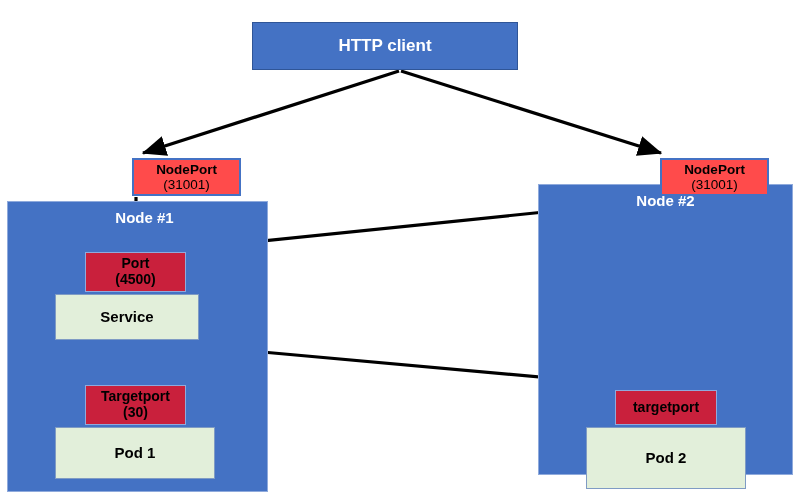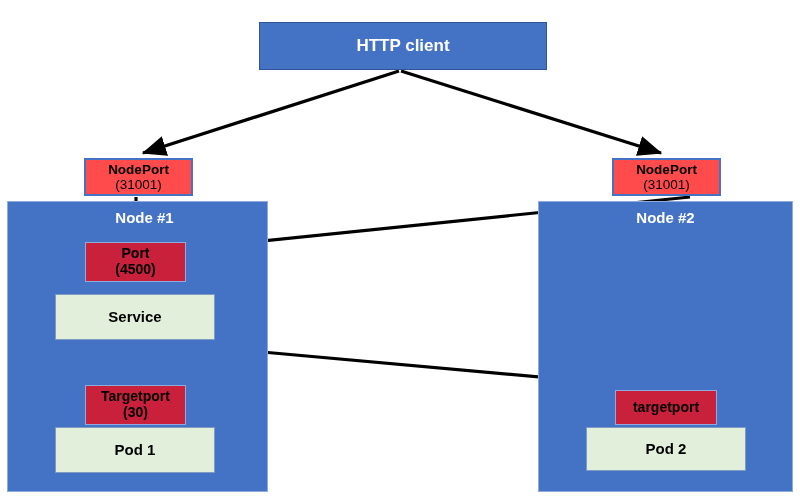--- a/index.html
+++ b/index.html
@@ -45,20 +45,21 @@
   .node-label {
     margin-top: 8px;
   }
   
   .nodeport-box {
     background: #FF4B4B;
     border: 2px solid #4472C4;
     color: #000000;
     font-weight: bold;
     font-size: 13.5px;
+    margin-left: 48px;
   }
   .nodeport-box .sub {
     font-weight: normal;
   }
   
   .port-box {
     background: #C9203C;
     border: 1px solid #8FAADC;
     color: #000000;
     font-weight: bold;
@@ -99,61 +100,61 @@
 
     <path d="M136,197 L136,250" stroke="#000000" stroke-width="3.2" fill="none" marker-end="url(#ah)"></path>
 
     <path d="M690,197 L146,253" stroke="#000000" stroke-width="3.2" fill="none" marker-end="url(#ah)"></path>
 
     <path d="M138,340 L138,383" stroke="#000000" stroke-width="3.2" fill="none" marker-end="url(#ah)"></path>
 
     <path d="M140,341 L673,389" stroke="#000000" stroke-width="3.2" fill="none" marker-end="url(#ah)"></path>
   </svg>
 
-  <div class="box client-box" style="left:259px; top:22px; width:288px; height:48px;">
+  <div class="box client-box" style="left:252px; top:22px; width:266px; height:48px;">
     <span>HTTP client</span>
   </div>
 
   <div class="box node-box" style="left:7px; top:201px; width:261px; height:291px;padding-left:14px;">
     <span class="node-label">Node #1</span>
   </div>
 
-  <div class="box node-box" style="left:538px; top:201px; width:255px; height:291px;">
+  <div class="box node-box" style="left:538px; top:184px; width:255px; height:291px;">
     <span class="node-label">Node #2</span>
   </div>
 
   <div class="box nodeport-box" style="left:84px; top:158px; width:109px; height:38px;">
     <span>NodePort</span>
     <span class="sub">(31001)</span>
   </div>
 
   <div class="box nodeport-box" style="left:612px; top:158px; width:109px; height:38px;">
     <span>NodePort</span>
     <span class="sub">(31001)</span>
   </div>
 
-  <div class="box port-box" style="left:85px; top:242px; width:101px; height:40px;">
+  <div class="box port-box" style="left:85px; top:252px; width:101px; height:40px;">
     <span>Port</span>
     <span>(4500)</span>
   </div>
 
-  <div class="box pale-box" style="left:55px; top:294px; width:160px; height:46px;">
+  <div class="box pale-box" style="left:55px; top:294px; width:144px; height:46px;">
     <span>Service</span>
   </div>
 
   <div class="box port-box" style="left:85px; top:385px; width:101px; height:40px;">
     <span>Targetport</span>
     <span>(30)</span>
   </div>
 
-  <div class="box pale-box" style="left:55px; top:427px; width:160px; height:46px;">
+  <div class="box pale-box" style="left:55px; top:427px; width:160px; height:52px;">
     <span>Pod 1</span>
   </div>
 
   <div class="box port-box" style="left:615px; top:390px; width:102px; height:35px;">
     <span>targetport</span>
   </div>
 
-  <div class="box pale-box" style="left:586px; top:427px; width:160px; height:44px;">
+  <div class="box pale-box" style="left:586px; top:427px; width:160px; height:62px;">
     <span>Pod 2</span>
   </div>
 
 </div>
 
 </body></html>

